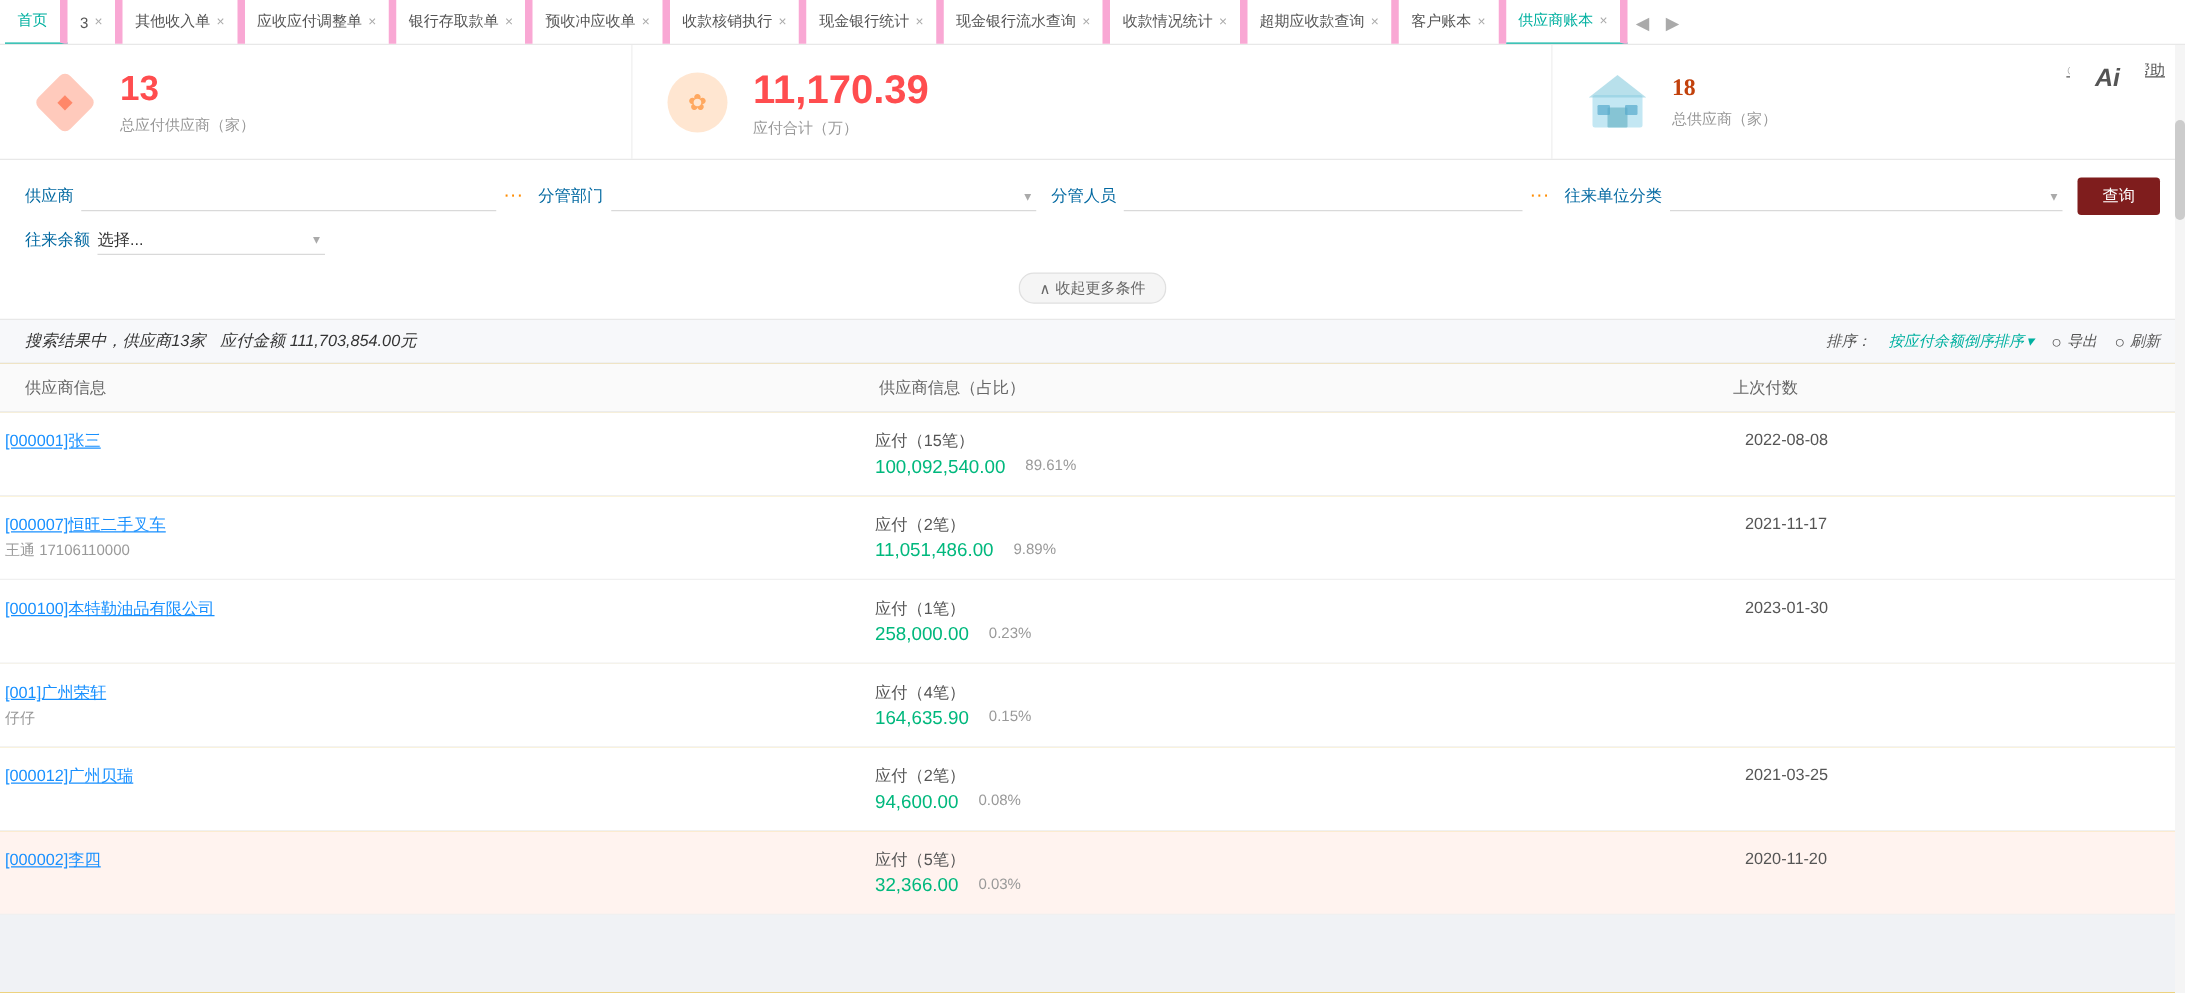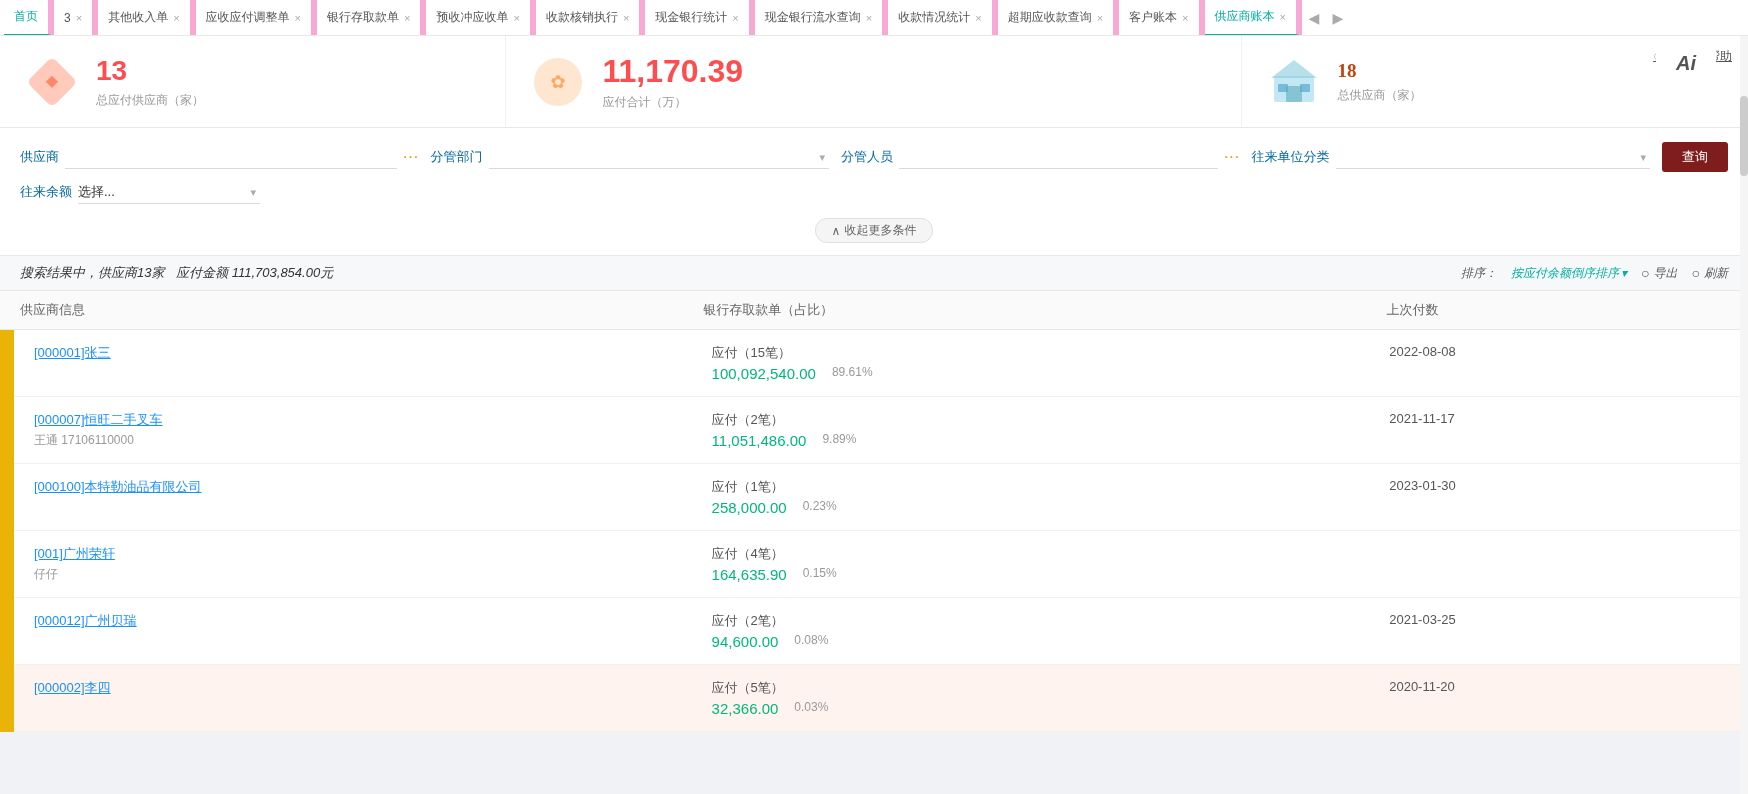--- a/index.html
+++ b/index.html
@@ -229,26 +229,25 @@
       padding: 10px 20px;
       background: #fafafa;
       border-bottom: 1px solid #e8e8e8;
       font-size: 13px;
       color: #666;
       font-weight: 500;
     }
     .table-row {
       display: grid;
       grid-template-columns: 2fr 2fr 1fr;
-      padding: 14px 20px;
+      padding: 14px 4px;
       border-bottom: 1px solid #f0f0f0;
       font-size: 13px;
       align-items: start;
       background: #fff;
-      margin-left: 14px;
     }
     .table-row.highlighted { background: #fff3ef; }
     .supplier-link {
       color: #1890ff;
       text-decoration: underline;
       cursor: pointer;
       font-size: 13px;
     }
     .supplier-sub {
       font-size: 12px;
@@ -483,21 +482,21 @@
     <span class="action-btn">
       <span class="action-icon">○</span>
       <span>刷新</span>
     </span>
   </div>
 </div>
 
 <div class="data-table">
   <div class="table-header">
     <span>供应商信息</span>
-    <span>银行存取款单（占比）</span>
+    <span>供应商信息（占比）</span>
     <span>上次付数</span>
   </div>
 
   <div class="table-row">
     <div>
       <a class="supplier-link">[000001]张三</a>
       <div class="supplier-sub"></div>
     </div>
     <div>
       <div class="trans-label">应付（15笔）</div>

